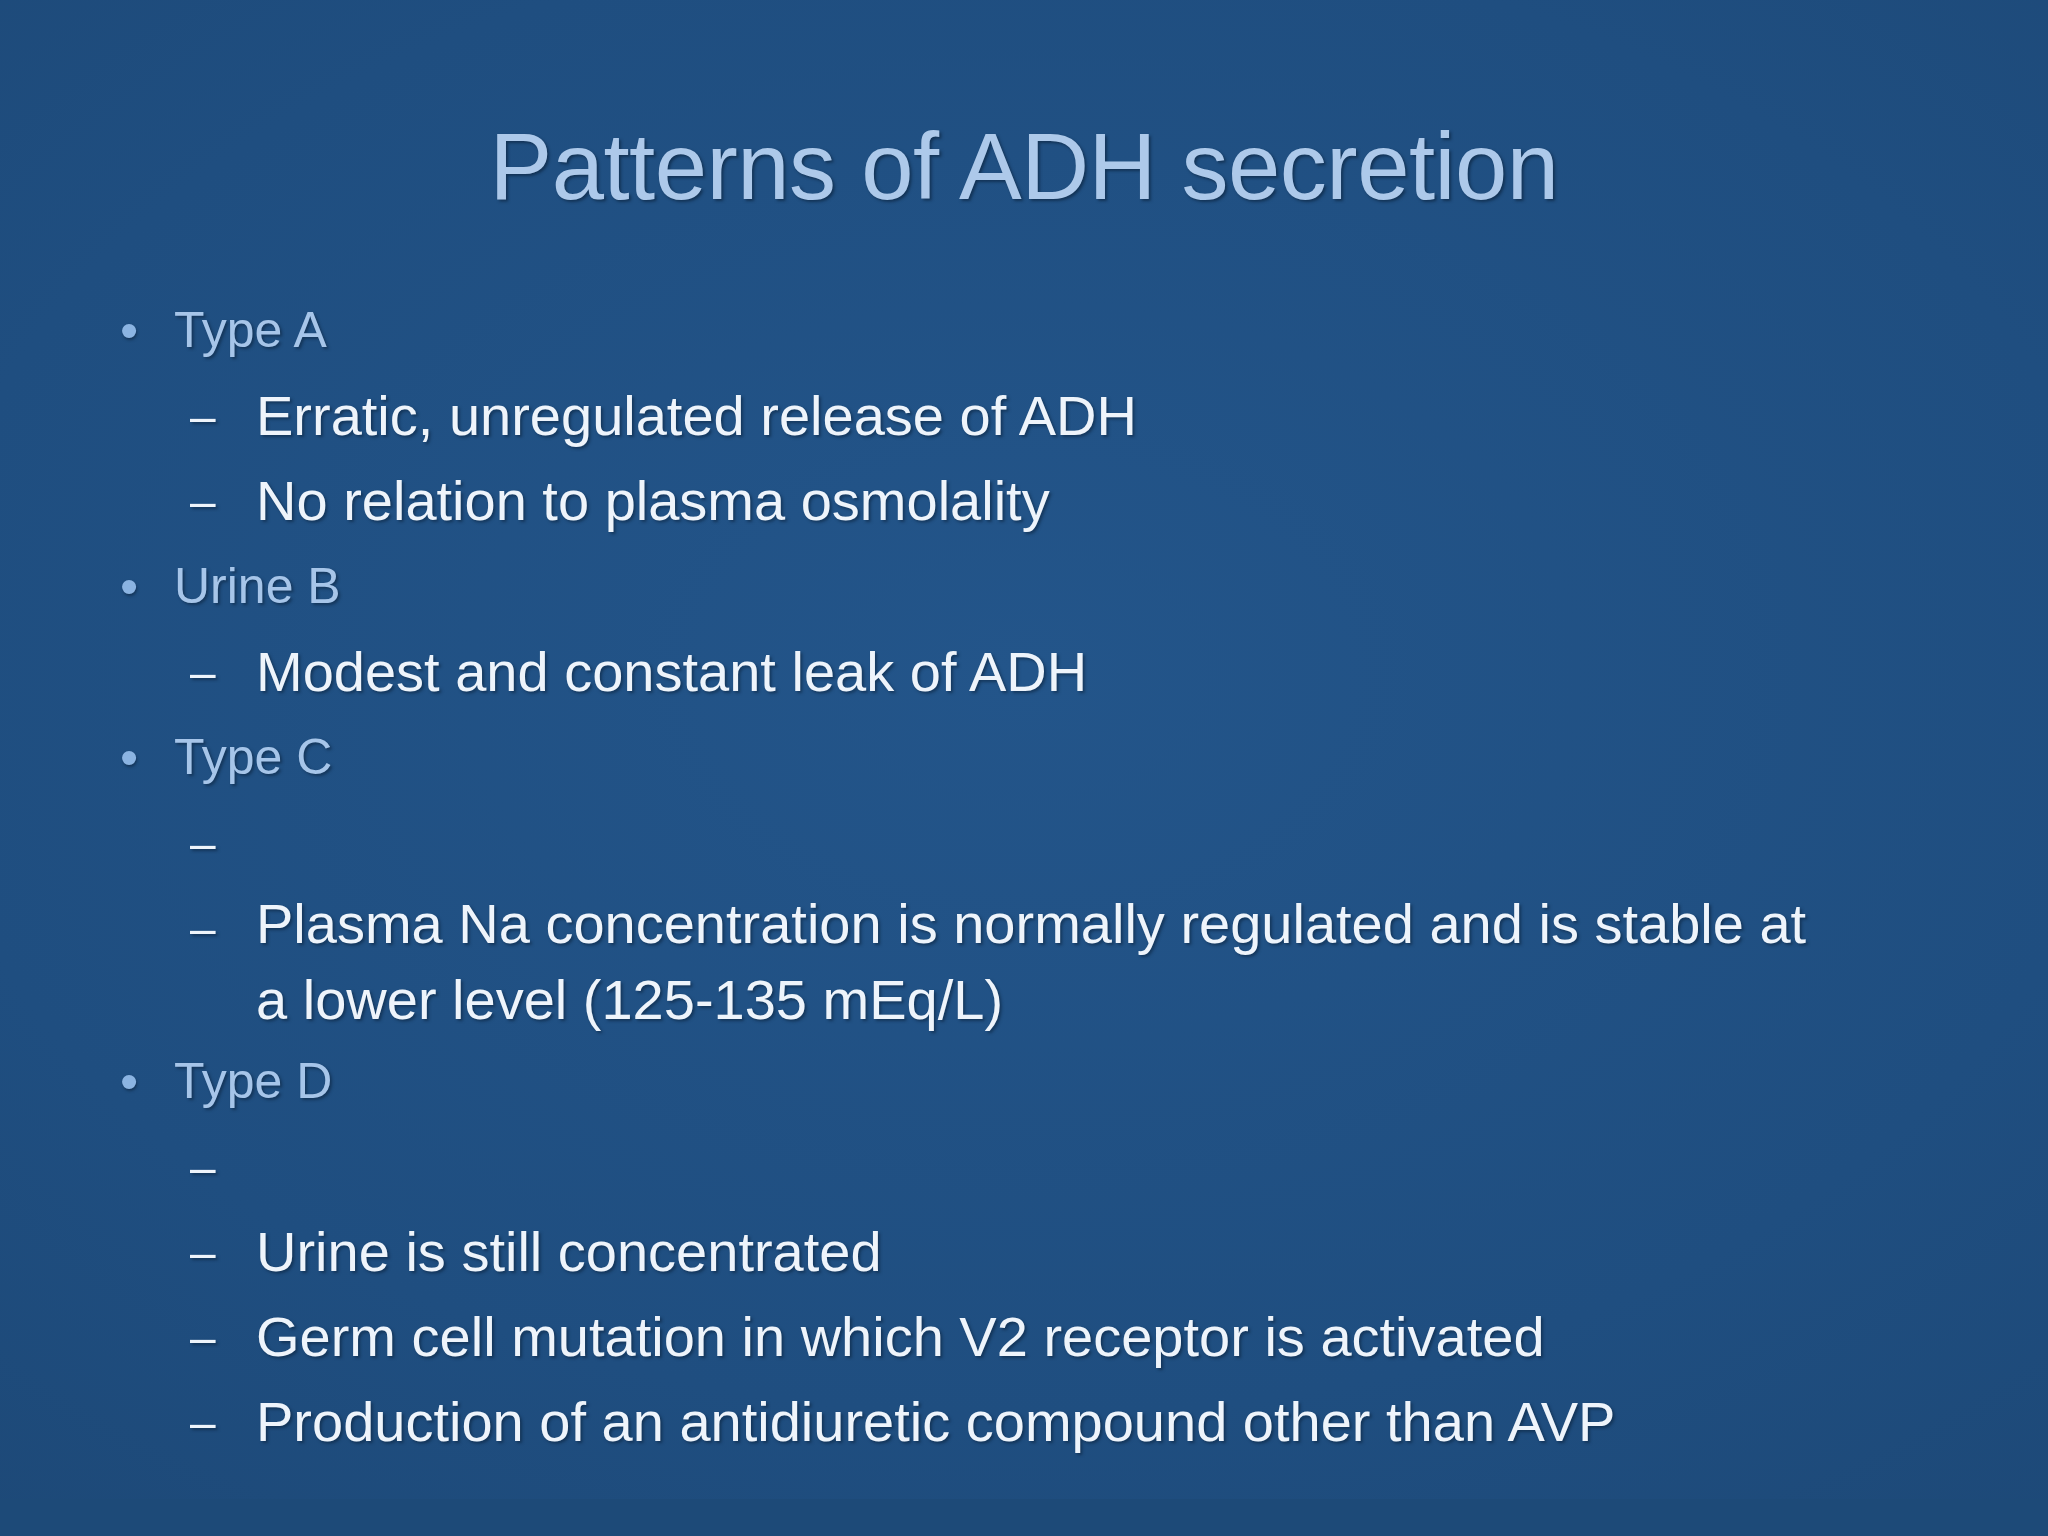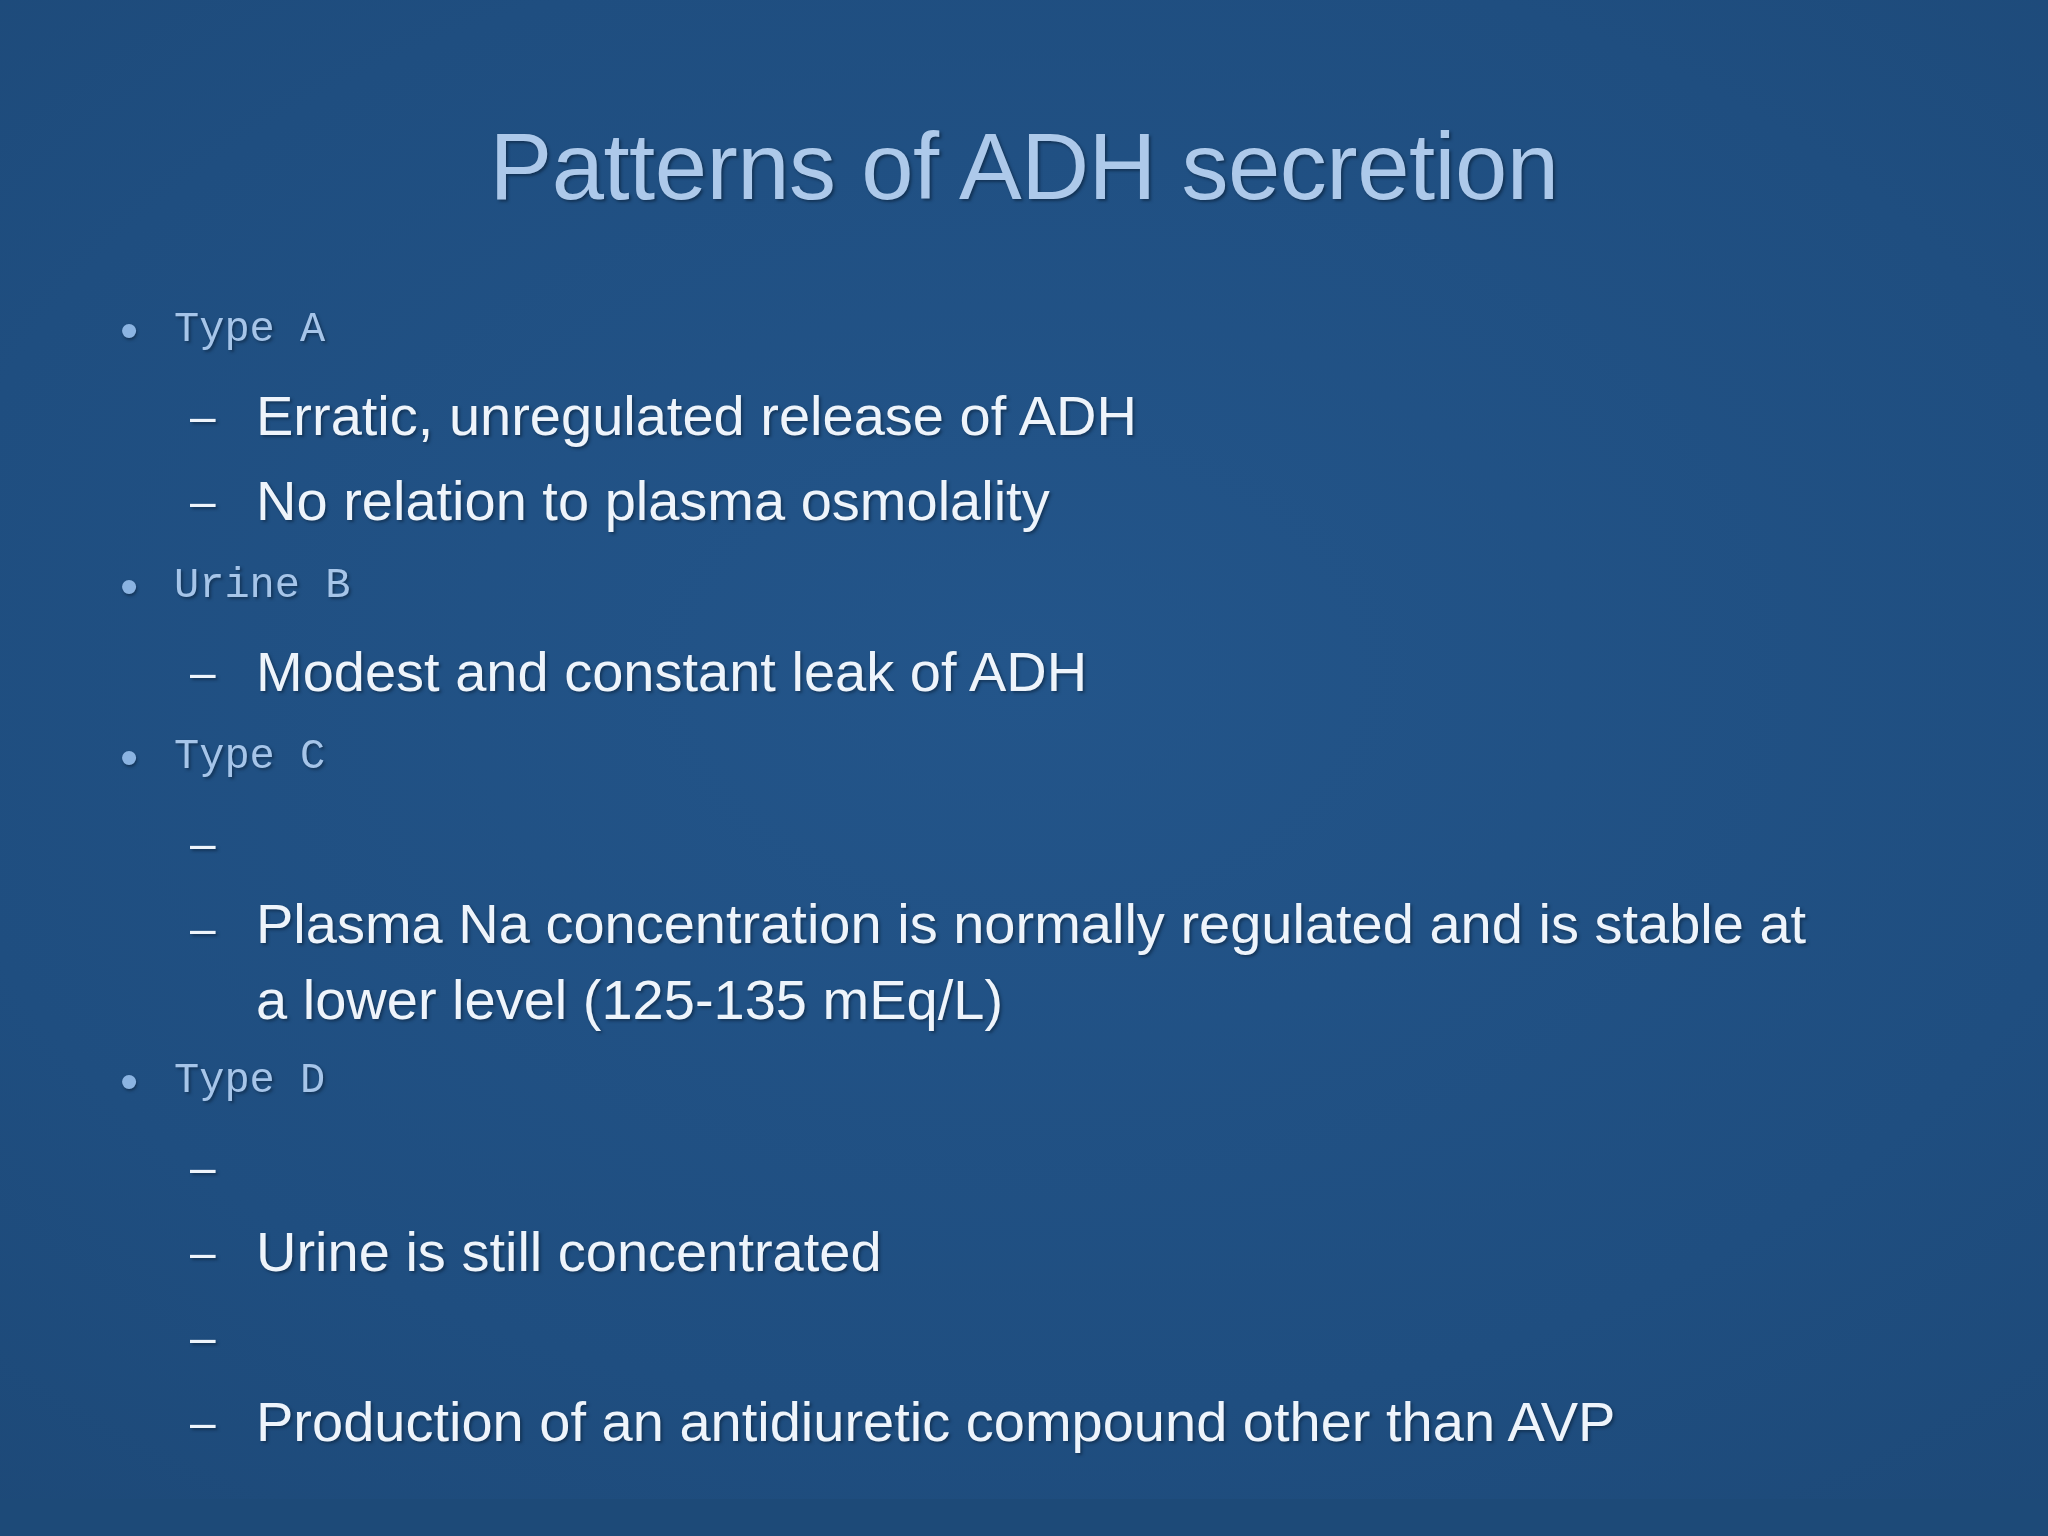--- a/index.html
+++ b/index.html
@@ -55,25 +55,24 @@
     color: #8bb4e2;
     font-size: 52px;
     line-height: 84px;
     text-align: left;
     padding-left: 12px;
     box-sizing: border-box;
     text-shadow: 1px 2px 3px rgba(8, 28, 50, 0.5);
   }
   .l1-text {
     color: #a6c5e9;
-    font-size: 42px;
+    font-size: 50px;
     line-height: 84px;
     font-weight: 400;
     text-shadow: 2px 2px 3px rgba(8, 28, 50, 0.5);
-    font-family: Liberation Mono, monospace;
   }
 
   .l2-item {
     display: flex;
     align-items: flex-start;
     margin-bottom: 1px;
   }
   .l2-dash {
     flex: 0 0 auto;
     width: 148px;
@@ -151,20 +150,21 @@
       </div>
       <div class="l2-item">
         <span class="l2-dash">–</span>
       </div>
       <div class="l2-item">
         <span class="l2-dash">–</span>
         <span class="l2-text">Urine is still concentrated</span>
       </div>
       <div class="l2-item">
         <span class="l2-dash">–</span>
+        <span class="l2-text">Germ cell mutation in which V2 receptor is activated</span>
       </div>
       <div class="l2-item">
         <span class="l2-dash">–</span>
         <span class="l2-text">Production of an antidiuretic compound other than AVP</span>
       </div>
     </div>
 
   </div>
 </div>
 

